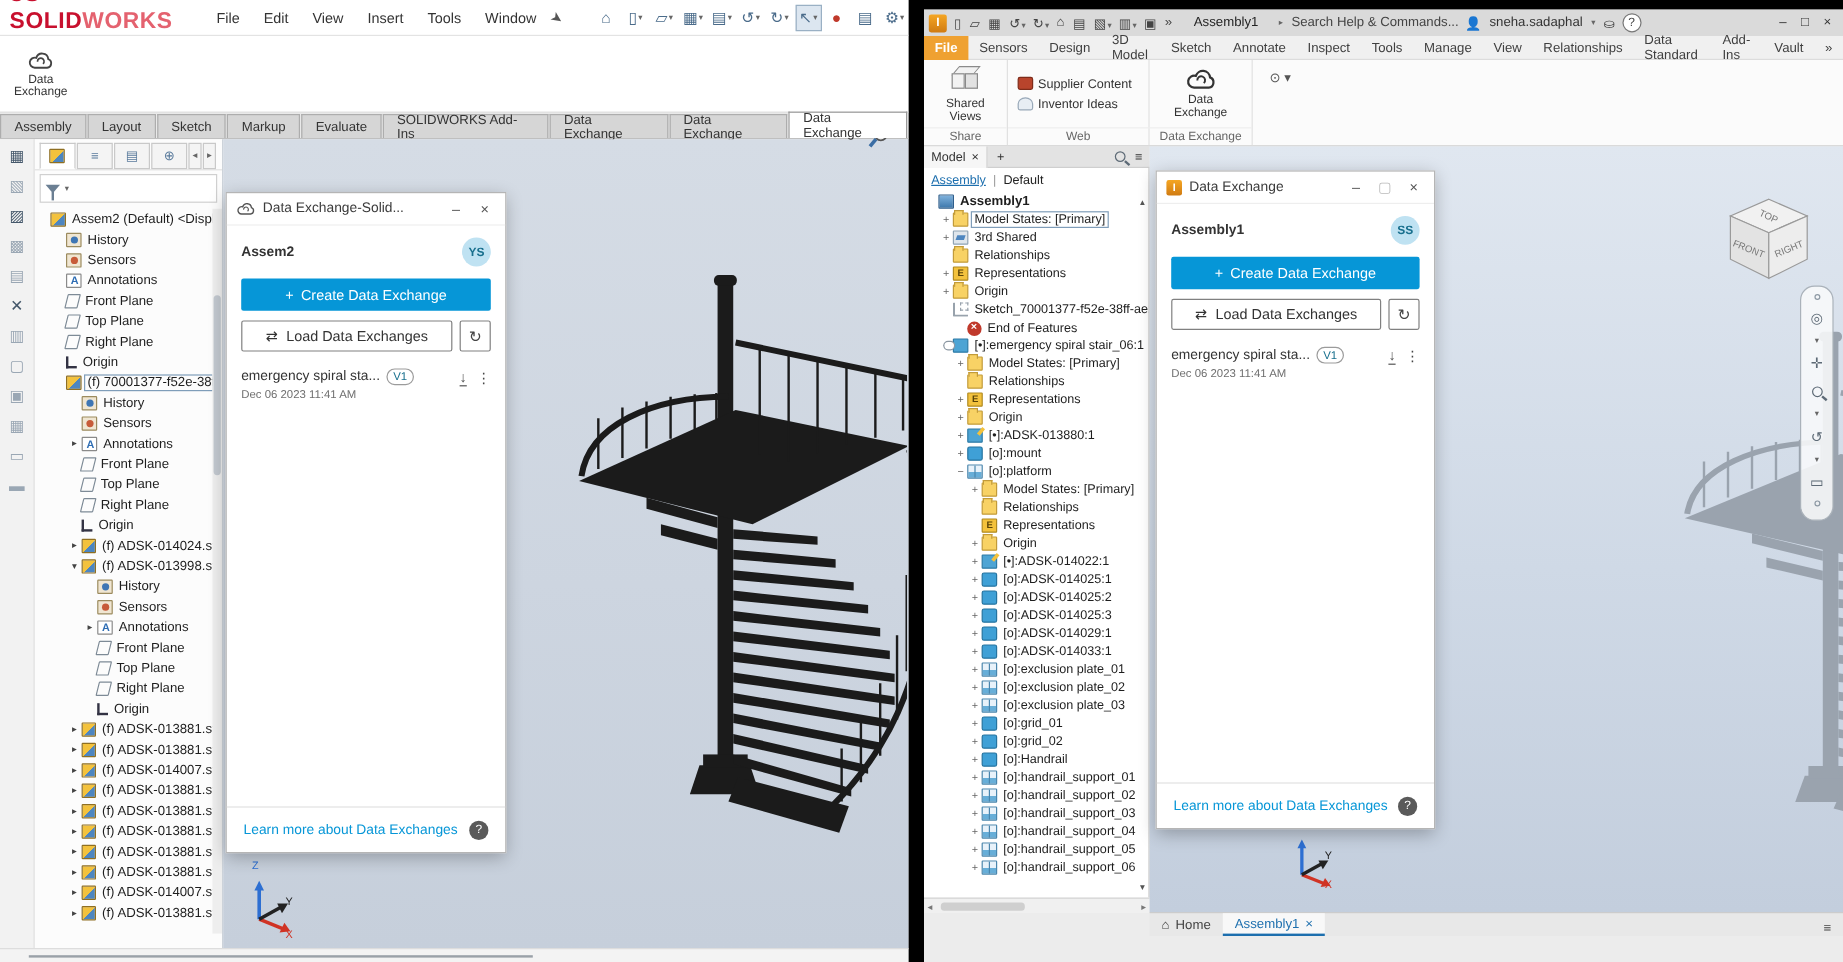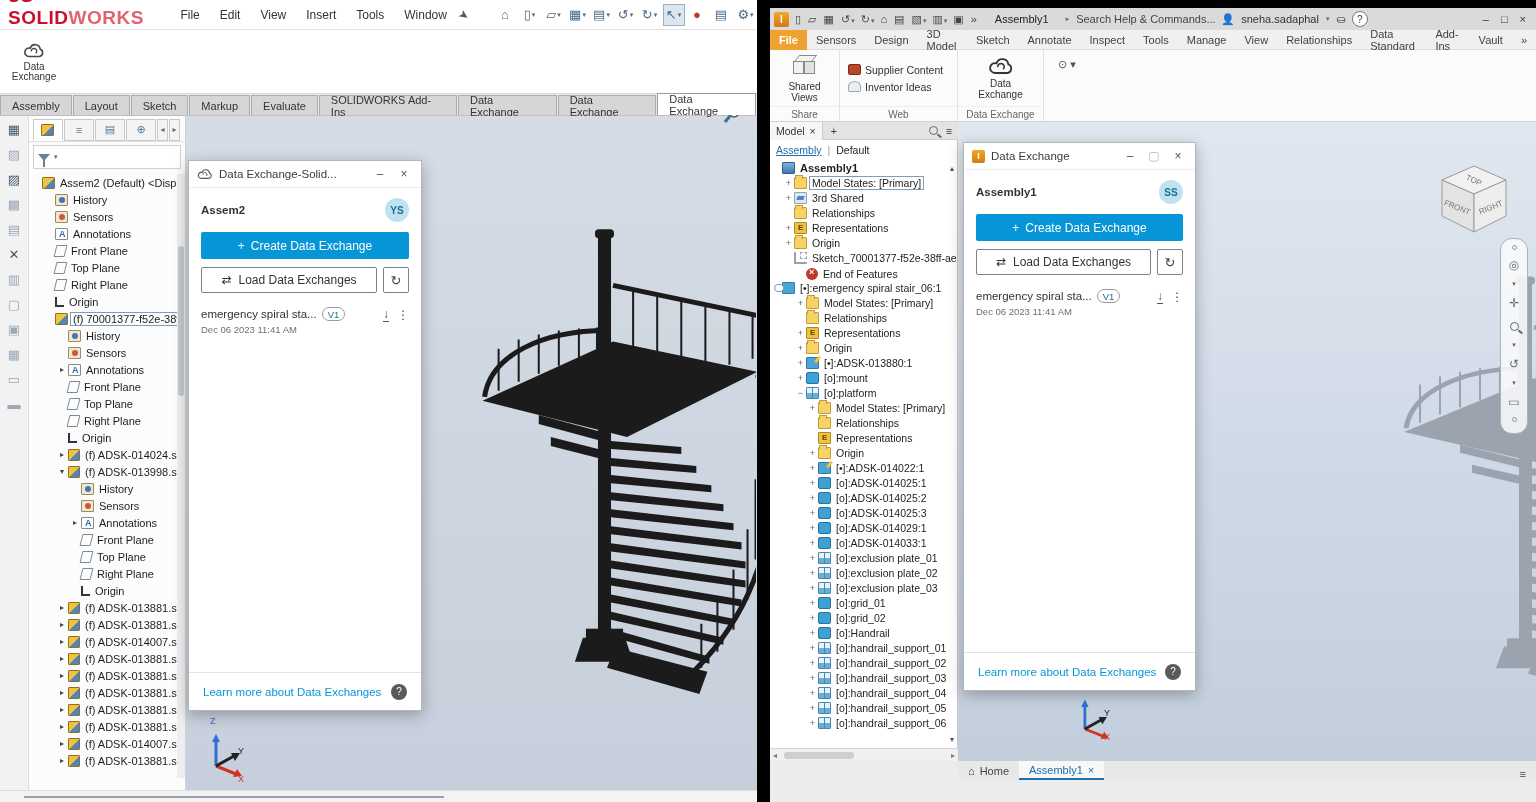--- a/index.html
+++ b/index.html
@@ -770,21 +770,21 @@
         <div class="itrow" style="padding-left: 14px;">
           <span class="texp"></span>
           <span class="ti-ic ic-sketch"></span>
           <span class="tlabel nowrap">Sketch_70001377-f52e-38ff-ae29-c2</span>
         </div>
         <div class="itrow" style="padding-left: 26px; align-items: flex-end;">
           <span class="texp"></span>
           <span class="ti-ic ic-endf"></span>
           <span class="tlabel nowrap">End of Features</span>
         </div>
-        <div class="itrow" style="padding-left: 2px;">
+        <div class="itrow" style="padding-left: 14px;">
           <span class="texp">−</span>
           <span class="ti-ic ic-cloudpart"></span>
           <span class="tlabel nowrap">[•]:emergency spiral stair_06:1</span>
         </div>
         <div class="itrow" style="padding-left: 26px;">
           <span class="texp">+</span>
           <span class="ti-ic ic-folder"></span>
           <span class="tlabel nowrap">Model States: [Primary]</span>
         </div>
         <div class="itrow" style="padding-left: 26px;">

